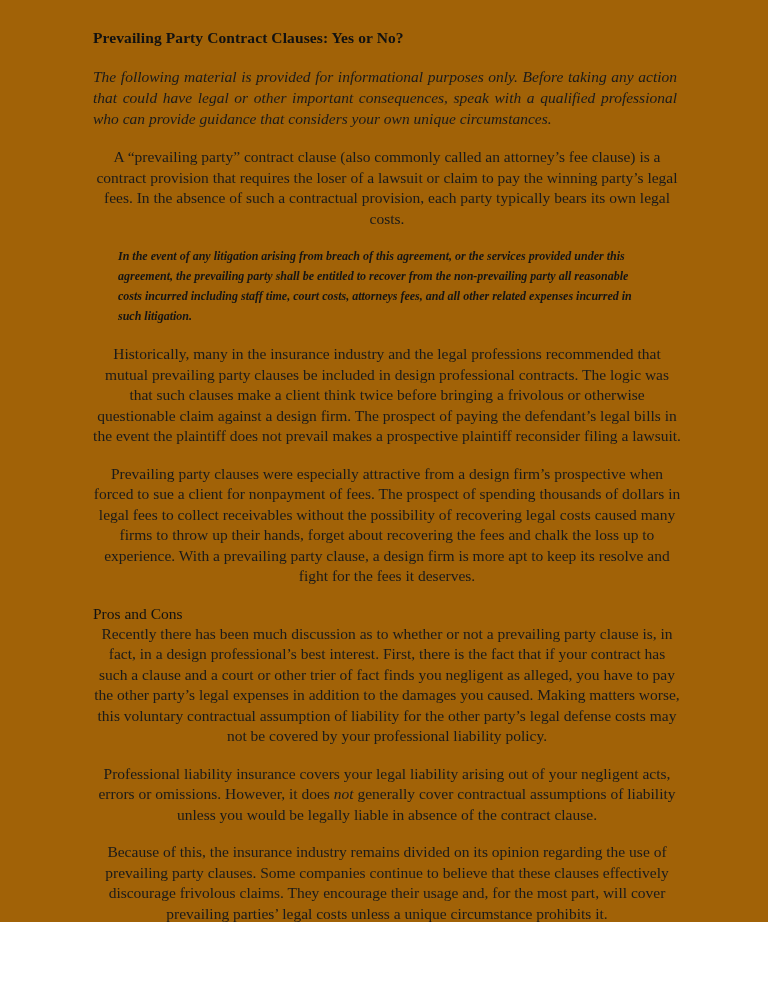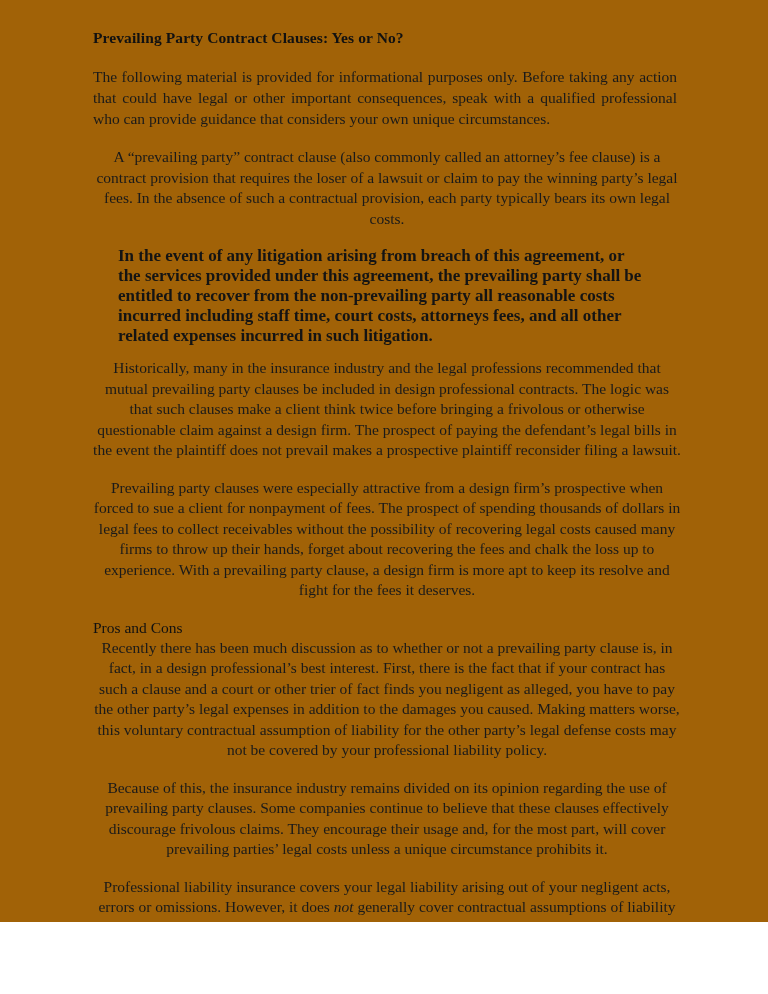--- a/index.html
+++ b/index.html
@@ -29,37 +29,39 @@
   .doc-title {
     font-size: 15.5px;
     font-weight: bold;
     line-height: 20px;
     letter-spacing: 0.1px;
     margin: 0 0 18px 0;
     color: #111111;
   }
   .disclaimer {
     font-size: 15.5px;
+    font-style: italic;
     line-height: 21px;
     text-align: justify;
     margin: 0 4px 18px 0;
     color: #1a1a1a;
   }
   p.body-para {
     font-size: 15.5px;
     line-height: 20.5px;
     text-align: center;
     margin: 0 0 17px 0;
     color: #1a1a1a;
   }
   .blockquote {
-    font-size: 17px;
+    font-size: 12px;
+    font-style: italic;
     font-weight: bold;
     line-height: 20px;
-    margin: 0 0 12px 0;
+    margin: 0 0 18px 0;
     padding-left: 25px;
     padding-right: 30px;
     color: #141414;
   }
   .section-heading {
     font-size: 15.5px;
     font-weight: normal;
     line-height: 20px;
     margin: 0;
     color: #111111;
@@ -93,19 +95,19 @@
     <div class="blockquote">In the event of any litigation arising from breach of this agreement, or the services provided under this agreement, the prevailing party shall be entitled to recover from the non-prevailing party all reasonable costs incurred including staff time, court costs, attorneys fees, and all other related expenses incurred in such litigation.</div>
 
     <p class="body-para">Historically, many in the insurance industry and the legal professions recommended that mutual prevailing party clauses be included in design professional contracts. The logic was that such clauses make a client think twice before bringing a frivolous or otherwise questionable claim against a design firm. The prospect of paying the defendant’s legal bills in the event the plaintiff does not prevail makes a prospective plaintiff reconsider filing a lawsuit.</p>
 
     <p class="body-para">Prevailing party clauses were especially attractive from a design firm’s prospective when forced to sue a client for nonpayment of fees. The prospect of spending thousands of dollars in legal fees to collect receivables without the possibility of recovering legal costs caused many firms to throw up their hands, forget about recovering the fees and chalk the loss up to experience. With a prevailing party clause, a design firm is more apt to keep its resolve and fight for the fees it deserves.</p>
 
     <h2 class="section-heading">Pros and Cons</h2>
 
     <p class="body-para tight-after-heading">Recently there has been much discussion as to whether or not a prevailing party clause is, in fact, in a design professional’s best interest. First, there is the fact that if your contract has such a clause and a court or other trier of fact finds you negligent as alleged, you have to pay the other party’s legal expenses in addition to the damages you caused. Making matters worse, this voluntary contractual assumption of liability for the other party’s legal defense costs may not be covered by your professional liability policy.</p>
 
+    <p class="body-para"><span>Professional liability insurance covers your legal liability arising out of your negligent acts, errors or omissions. However, it does </span><em class="inline-italic">not</em><span> generally cover contractual assumptions of liability unless you would be legally liable in absence of the contract clause.</span></p>
+
     <p class="body-para">Because of this, the insurance industry remains divided on its opinion regarding the use of prevailing party clauses. Some companies continue to believe that these clauses effectively discourage frivolous claims. They encourage their usage and, for the most part, will cover prevailing parties’ legal costs unless a unique circumstance prohibits it.</p>
-
-    <p class="body-para"><span>Professional liability insurance covers your legal liability arising out of your negligent acts, errors or omissions. However, it does </span><em class="inline-italic">not</em><span> generally cover contractual assumptions of liability unless you would be legally liable in absence of the contract clause.</span></p>
 
   </div>
   <div class="scan-tint"></div>
 </div>
 
 </body></html>

